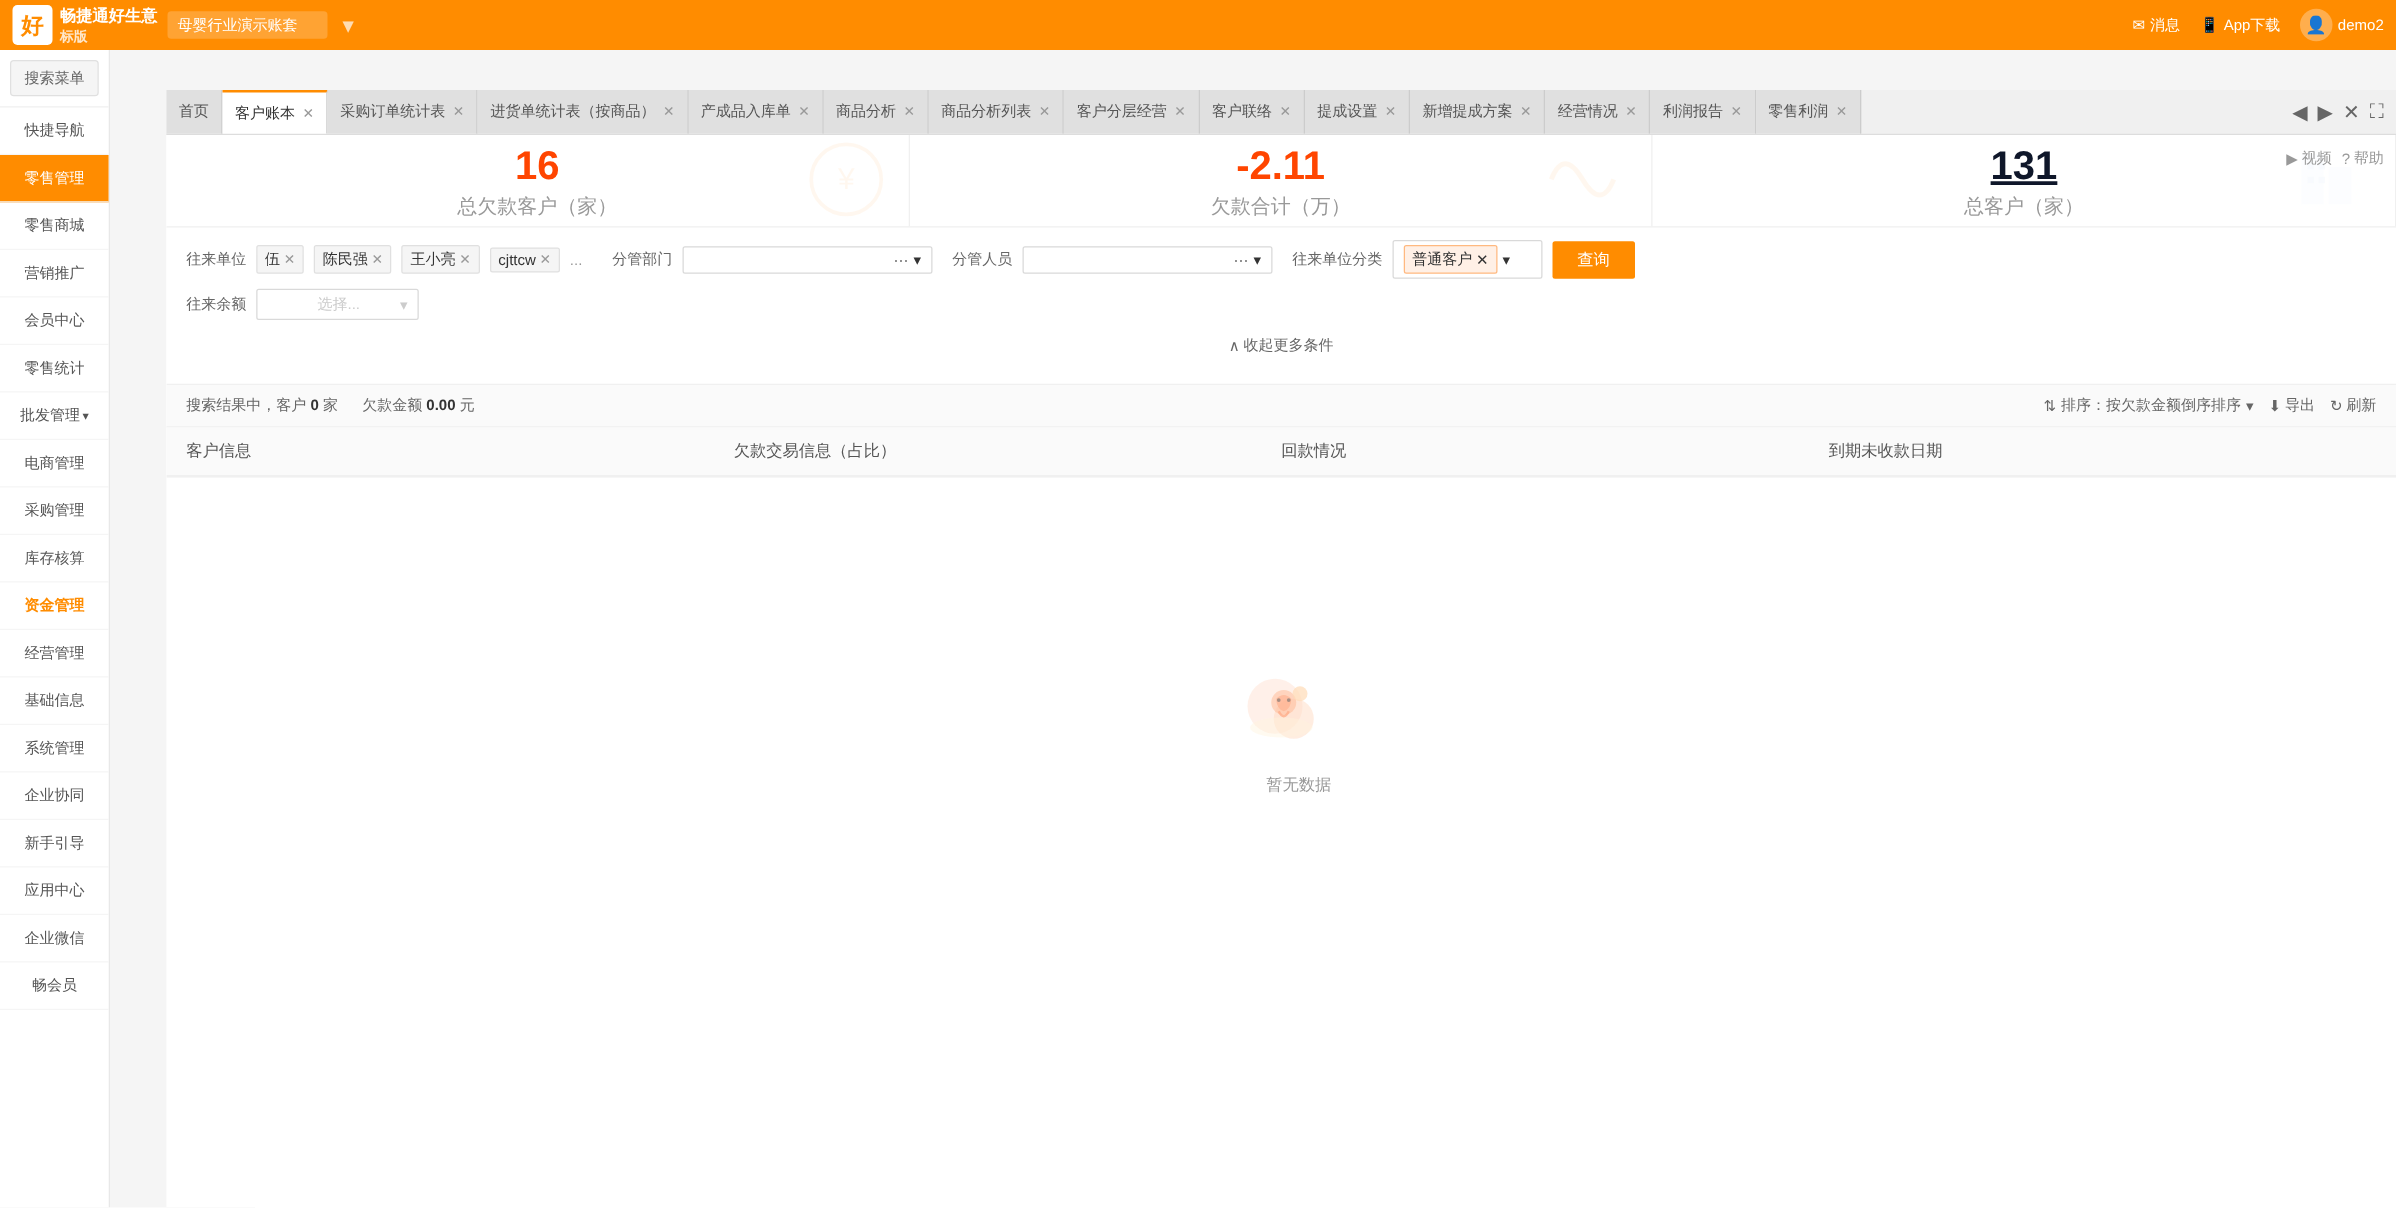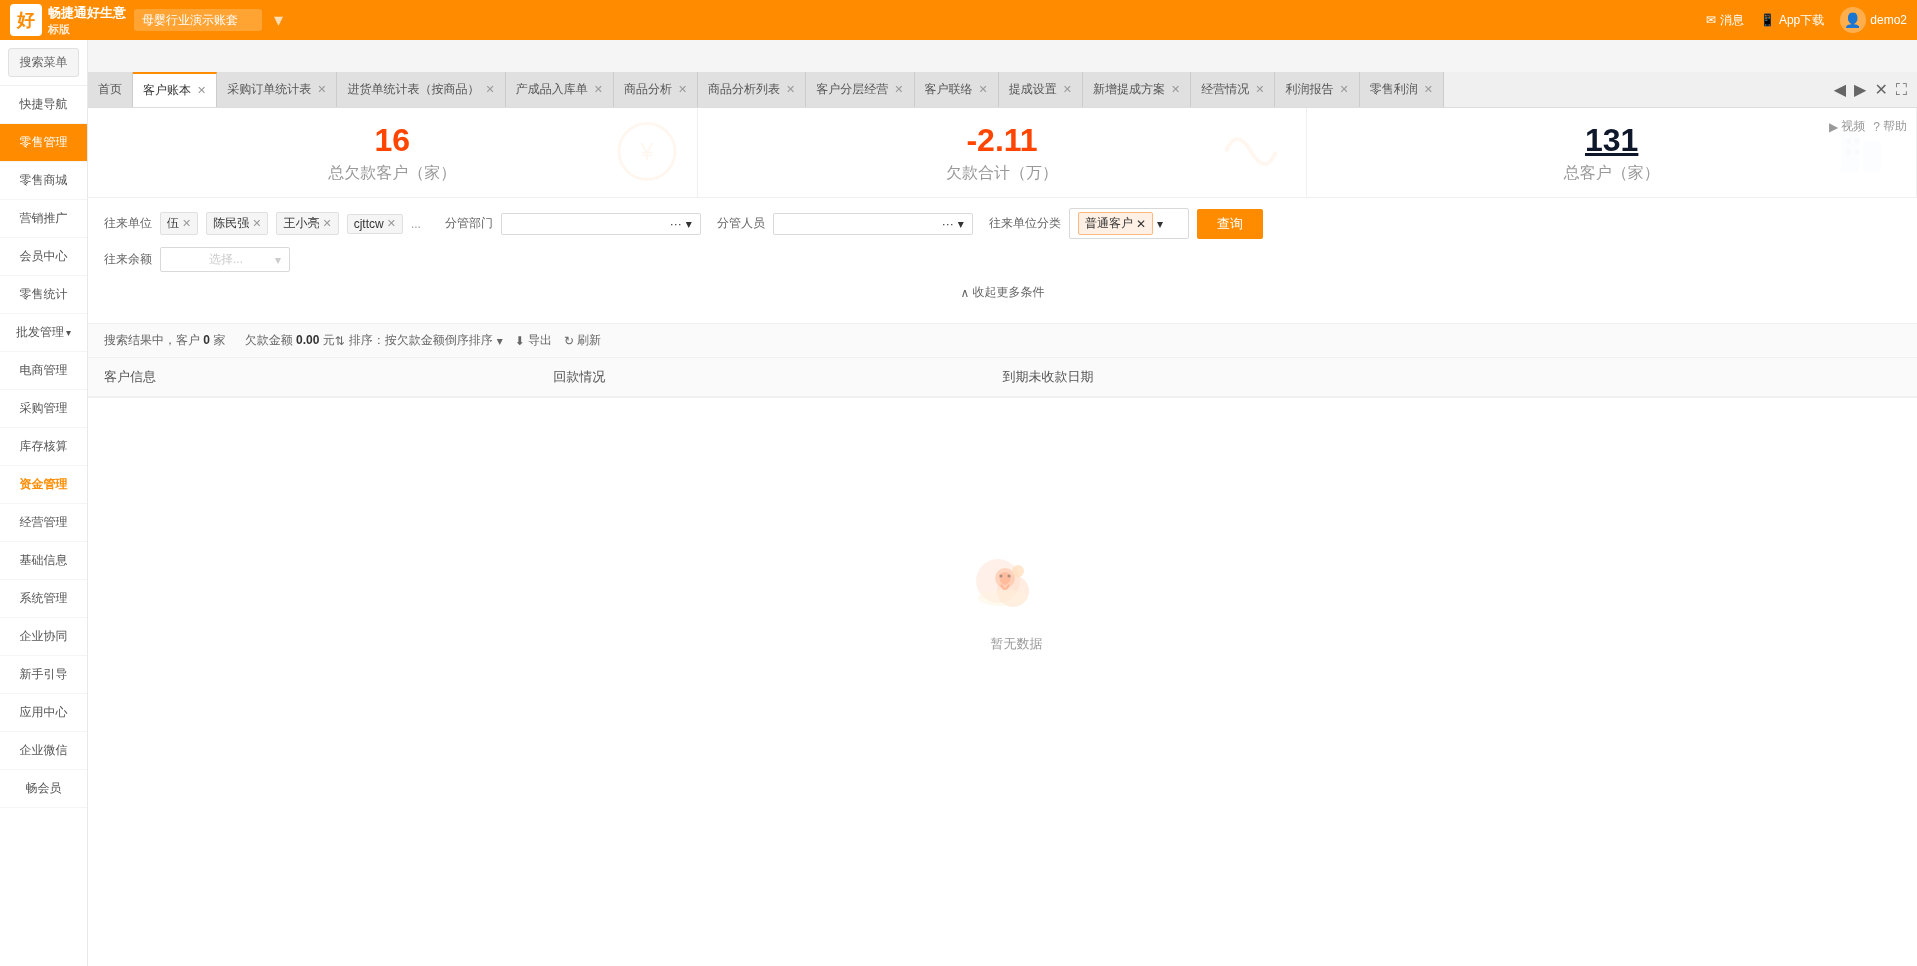--- a/index.html
+++ b/index.html
@@ -10,21 +10,21 @@
     .top-bar { height: 40px; background: #ff8c00; display: flex; align-items: center; padding: 0 10px; justify-content: space-between; flex-shrink: 0; }
     .top-bar-left { display: flex; align-items: center; gap: 8px; }
     .logo-area { display: flex; align-items: center; gap: 6px; color: white; font-size: 14px; font-weight: bold; }
     .logo-icon { width: 32px; height: 32px; background: white; border-radius: 4px; display: flex; align-items: center; justify-content: center; font-size: 18px; color: #ff8c00; }
     .logo-text { color: white; font-size: 13px; }
     .logo-subtitle { color: rgba(255,255,255,0.8); font-size: 11px; }
     .org-selector { background: rgba(255,255,255,0.2); border: none; color: white; padding: 4px 24px 4px 8px; border-radius: 3px; font-size: 12px; cursor: pointer; appearance: none; -webkit-appearance: none; }
     .top-bar-right { display: flex; align-items: center; gap: 16px; color: white; font-size: 13px; }
     .top-bar-btn { color: white; display: flex; align-items: center; gap: 4px; cursor: pointer; font-size: 12px; }
 
-    .main-layout { display: flex; flex: 1; overflow: hidden; }
+    .main-layout { display: flex; flex: 1; overflow: hidden; gap: 45px; }
 
     
     .sidebar { width: 88px; background: #fff; border-right: 1px solid #e8e8e8; display: flex; flex-direction: column; overflow-y: auto; flex-shrink: 0; }
     .sidebar-search { padding: 8px; border-bottom: 1px solid #f0f0f0; }
     .sidebar-search-btn { width: 100%; background: #f5f5f5; border: 1px solid #e0e0e0; border-radius: 3px; padding: 5px; text-align: center; font-size: 12px; color: #666; cursor: pointer; }
     .sidebar-item { padding: 10px 4px; text-align: center; cursor: pointer; color: #555; font-size: 12px; border-bottom: 1px solid #f5f5f5; }
     .sidebar-item.active { background: #ff8c00; color: white; }
     .sidebar-item.sub-active { color: #ff8c00; font-weight: bold; }
     .sidebar-item.has-arrow { display: flex; align-items: center; justify-content: center; gap: 2px; }
 
@@ -36,21 +36,21 @@
     .tab-item { display: flex; align-items: center; padding: 0 10px; height: 100%; background: #e0e0e0; border-right: 1px solid #ccc; font-size: 12px; color: #555; cursor: pointer; white-space: nowrap; gap: 4px; flex-shrink: 0; }
     .tab-item.active { background: white; color: #333; border-top: 2px solid #ff8c00; }
     .tab-item .tab-close { color: #999; font-size: 11px; margin-left: 2px; }
     .tab-bar-actions { display: flex; align-items: center; margin-left: auto; padding: 0 8px; gap: 4px; }
     .tab-bar-action-btn { background: none; border: none; cursor: pointer; color: #666; font-size: 16px; padding: 2px; }
 
     
     .page-content { flex: 1; overflow-y: auto; background: white; }
 
     
-    .stats-row { display: flex; background: white; border-bottom: 1px solid #f0f0f0; position: relative; height: 90px; }
+    .stats-row { display: flex; background: white; border-bottom: 1px solid #f0f0f0; position: relative; height: 74px; }
     .stat-block { flex: 1; display: flex; flex-direction: column; align-items: center; justify-content: center; border-right: 1px solid #f0f0f0; position: relative; padding: 10px; }
     .stat-value { font-size: 32px; font-weight: bold; color: #ff4500; }
     .stat-value.negative { color: #ff4500; }
     .stat-value.dark { color: #0f172a; text-decoration: underline; text-align: center; }
     .stat-label { font-size: 16px; color: #999; margin-top: 4px; }
     .stat-actions { position: absolute; top: 10px; right: 10px; display: flex; gap: 8px; font-size: 12px; color: #999; cursor: pointer; }
     .stat-actions span { display: flex; align-items: center; gap: 3px; }
 
     
     .filter-area { padding: 10px 16px; background: white; border-bottom: 1px solid #f0f0f0; }
@@ -59,21 +59,21 @@
     .filter-tag { display: inline-flex; align-items: center; background: #f5f5f5; border: 1px solid #e0e0e0; border-radius: 2px; padding: 2px 6px; font-size: 12px; gap: 3px; }
     .filter-tag .tag-close { color: #999; cursor: pointer; font-size: 11px; }
     .filter-more { color: #999; font-size: 12px; cursor: pointer; }
     .filter-dropdown { display: inline-flex; align-items: center; border: 1px solid #d9d9d9; border-radius: 2px; padding: 3px 8px; font-size: 12px; min-width: 120px; cursor: pointer; background: white; gap: 4px; }
     .filter-dropdown-wide { min-width: 200px; }
     .filter-select-tag { display: inline-flex; align-items: center; background: #fff0e6; border: 1px solid #ffb980; border-radius: 2px; padding: 2px 6px; font-size: 12px; gap: 3px; }
     .collapse-btn { display: flex; align-items: center; gap: 3px; color: #666; font-size: 12px; cursor: pointer; padding: 4px 8px; }
     .filter-row-center { display: flex; justify-content: center; }
 
     
-    .search-result-bar { display: flex; align-items: center; padding: 8px 16px; background: #fafafa; border-bottom: 1px solid #f0f0f0; }
+    .search-result-bar { display: flex; align-items: center; justify-content: space-between; padding: 8px 16px; background: #fafafa; border-bottom: 1px solid #f0f0f0; }
     .search-result-info { font-size: 12px; color: #666; }
     .search-result-info strong { color: #333; }
     .result-actions { display: flex; align-items: center; gap: 12px; font-size: 12px; color: #666; }
     .result-actions .sort-select { display: flex; align-items: center; gap: 4px; cursor: pointer; }
     .result-btn { display: flex; align-items: center; gap: 3px; cursor: pointer; color: #666; }
 
     
     .data-table { width: 100%; }
     .table-header { display: grid; grid-template-columns: 1fr 1fr 1fr 1fr; background: #fafafa; border-bottom: 2px solid #f0f0f0; padding: 10px 16px; }
     .table-header-cell { font-size: 13px; color: #555; font-weight: 500; }
@@ -389,20 +389,21 @@
             <div class="result-btn">
               <span>↻</span>
               <span>刷新</span>
             </div>
           </div>
         </div>
 
         <div class="data-table">
           <div class="table-header">
             <div class="table-header-cell">客户信息</div>
+            <div class="table-header-cell">欠款交易信息（占比）</div>
             <div class="table-header-cell">回款情况</div>
             <div class="table-header-cell">到期未收款日期</div>
           </div>
           <div class="table-body">
             <div class="empty-state">
               <svg class="empty-icon" viewBox="0 0 80 80" fill="none" xmlns="http://www.w3.org/2000/svg">
                 <circle cx="35" cy="38" r="22" fill="#ffddcc" opacity="0.6"></circle>
                 <circle cx="50" cy="48" r="16" fill="#ffccaa" opacity="0.5"></circle>
                 <ellipse cx="40" cy="55" rx="25" ry="8" fill="#ffeecc" opacity="0.4"></ellipse>
                 <circle cx="42" cy="35" r="10" fill="#ff9966" opacity="0.5"></circle>

